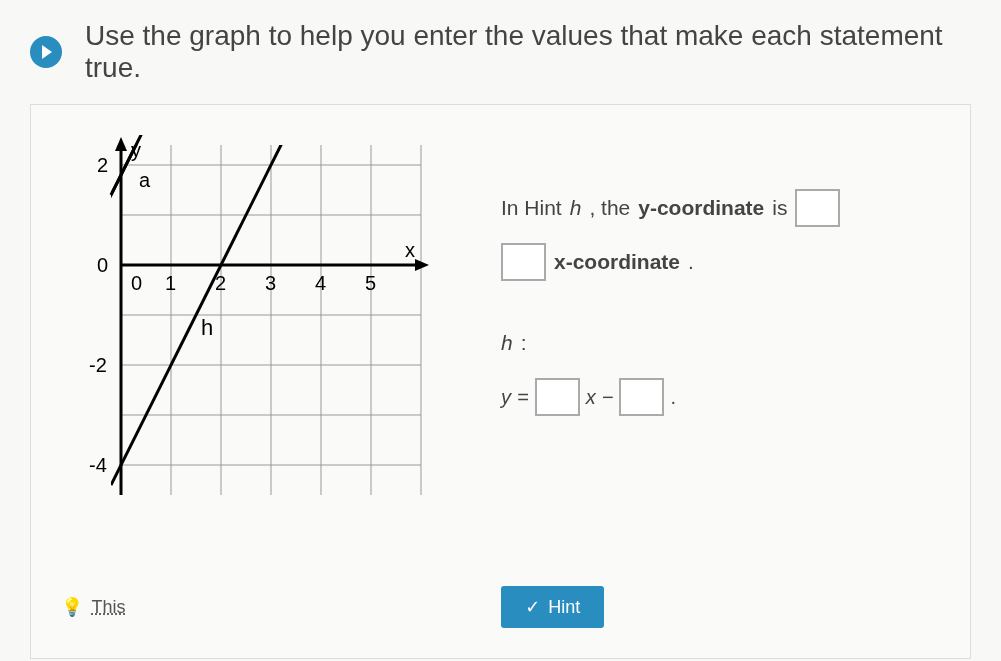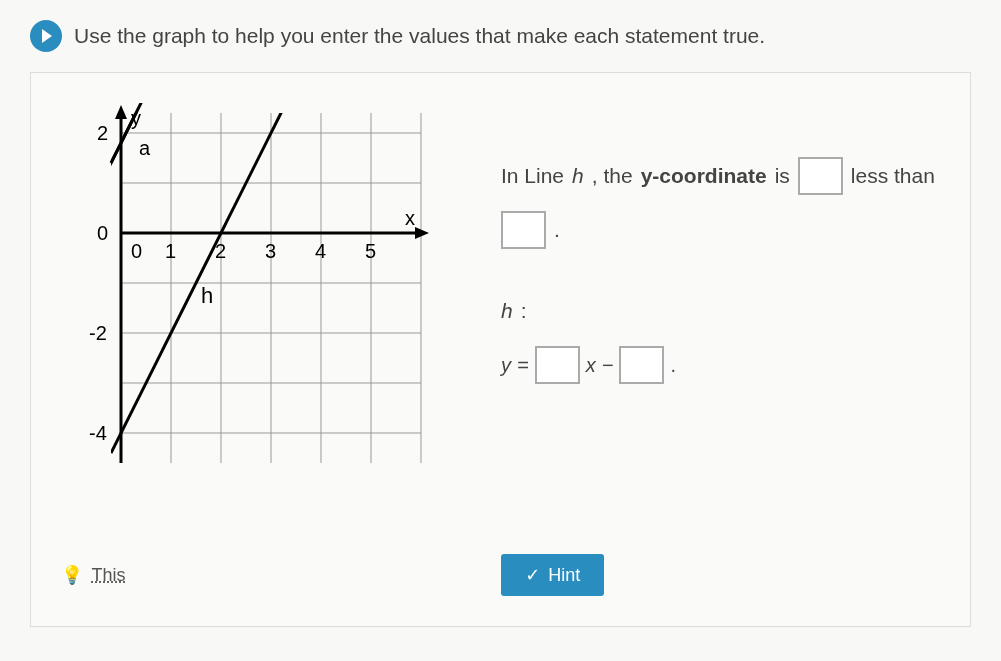--- a/index.html
+++ b/index.html
@@ -32,22 +32,23 @@
     .play-icon::after {
       content: '';
       position: absolute;
       left: 12px;
       top: 9px;
       border-left: 10px solid white;
       border-top: 7px solid transparent;
       border-bottom: 7px solid transparent;
     }
     .instruction {
-      font-size: 21px;
+      font-size: 28px;
       color: #444;
+      margin-left: 11px;
     }
     .content-area {
       border: 1px solid #ddd;
       background: #fafaf8;
       padding: 30px 30px 30px 30px;
       display: flex;
       flex-direction: column;
       height: 555px;
     }
     .main-row {
@@ -208,30 +209,30 @@
         </g>
 
         <text x="78" y="52" font-size="20" font-family="Arial">a</text>
         <text x="140" y="200" font-size="22" font-family="Arial">h</text>
       </svg>
     </div>
 
     <div class="statements">
       <div class="statement-block">
         <div class="statement-line">
-          <span>In Line </span>
+          <span>In Hint </span>
           <span class="italic">h</span>
             <span>, the </span>
           <span class="bold-italic">y-coordinate</span>
           <span> is</span>
           <input class="input-box" type="text" style="">
-          <span>less than</span>
         </div>
         <div class="statement-line">
           <input class="input-box" type="text" style="">
+          <span class="bold-italic">x-coordinate</span>
             <span>.</span>
         </div>
       </div>
       <div class="statement-block">
         <div class="statement-line">
           <span class="italic">h</span>
             <span>:</span>
         </div>
         <div class="eq-line">
           <span>y</span>

